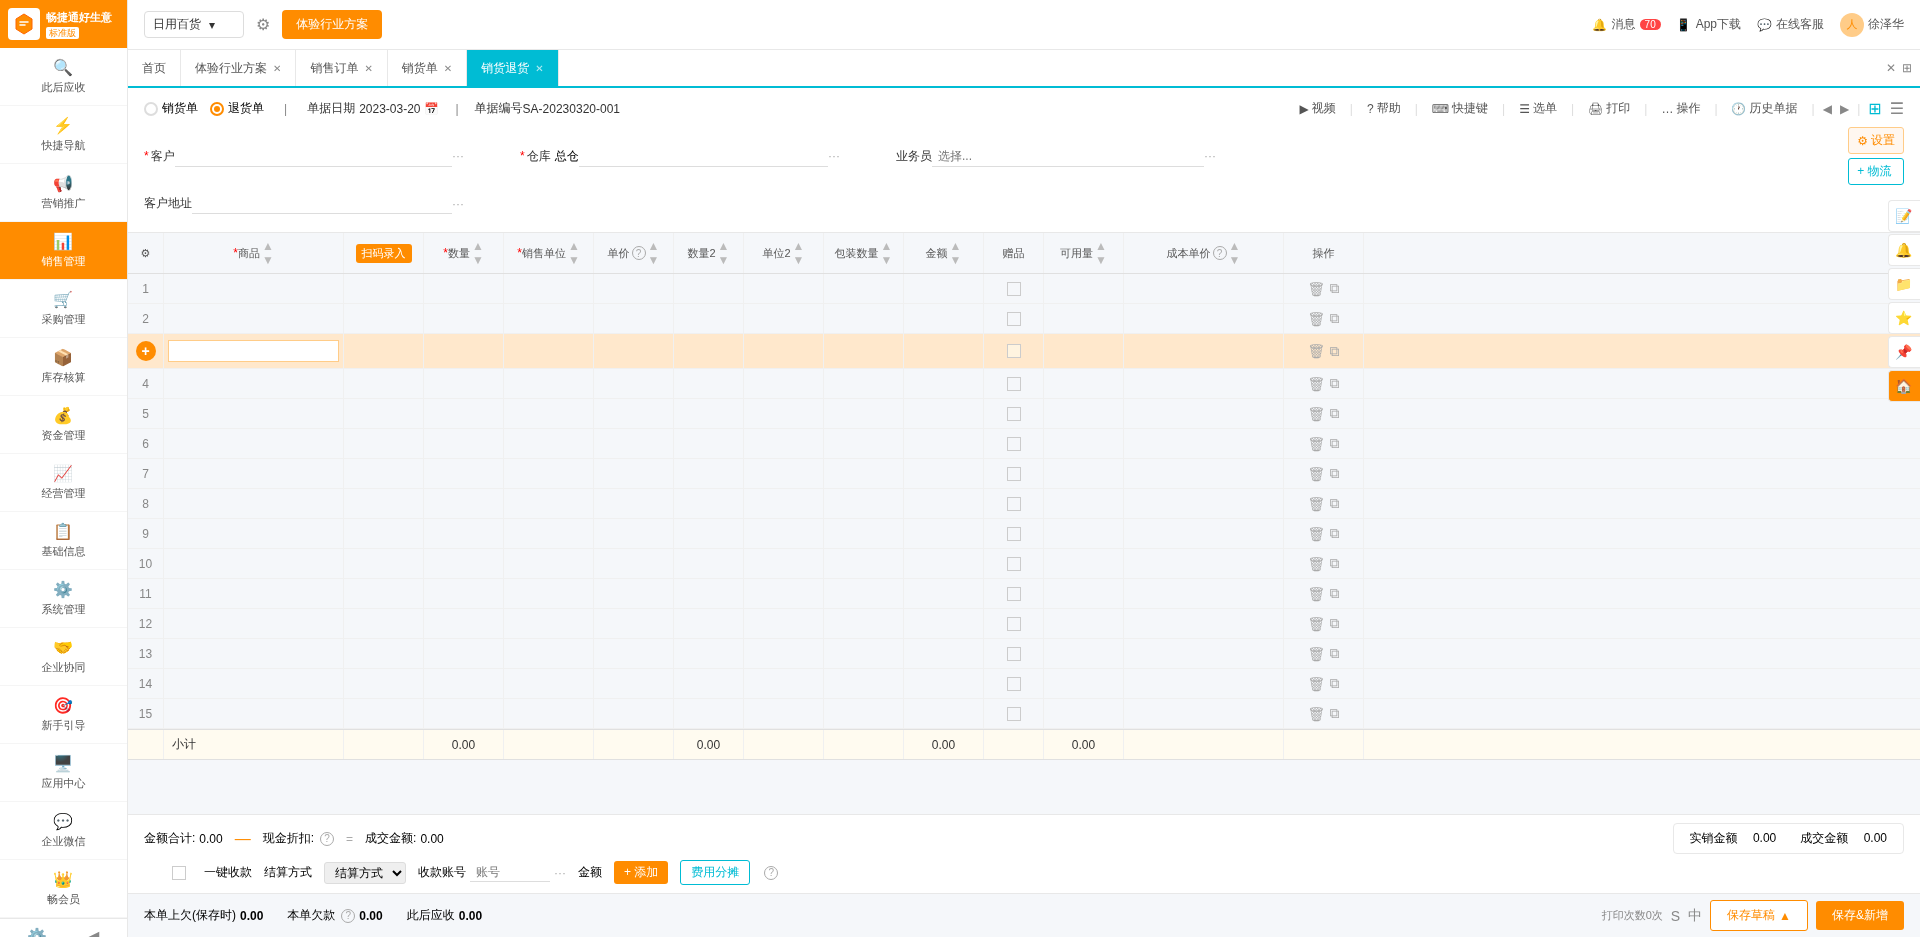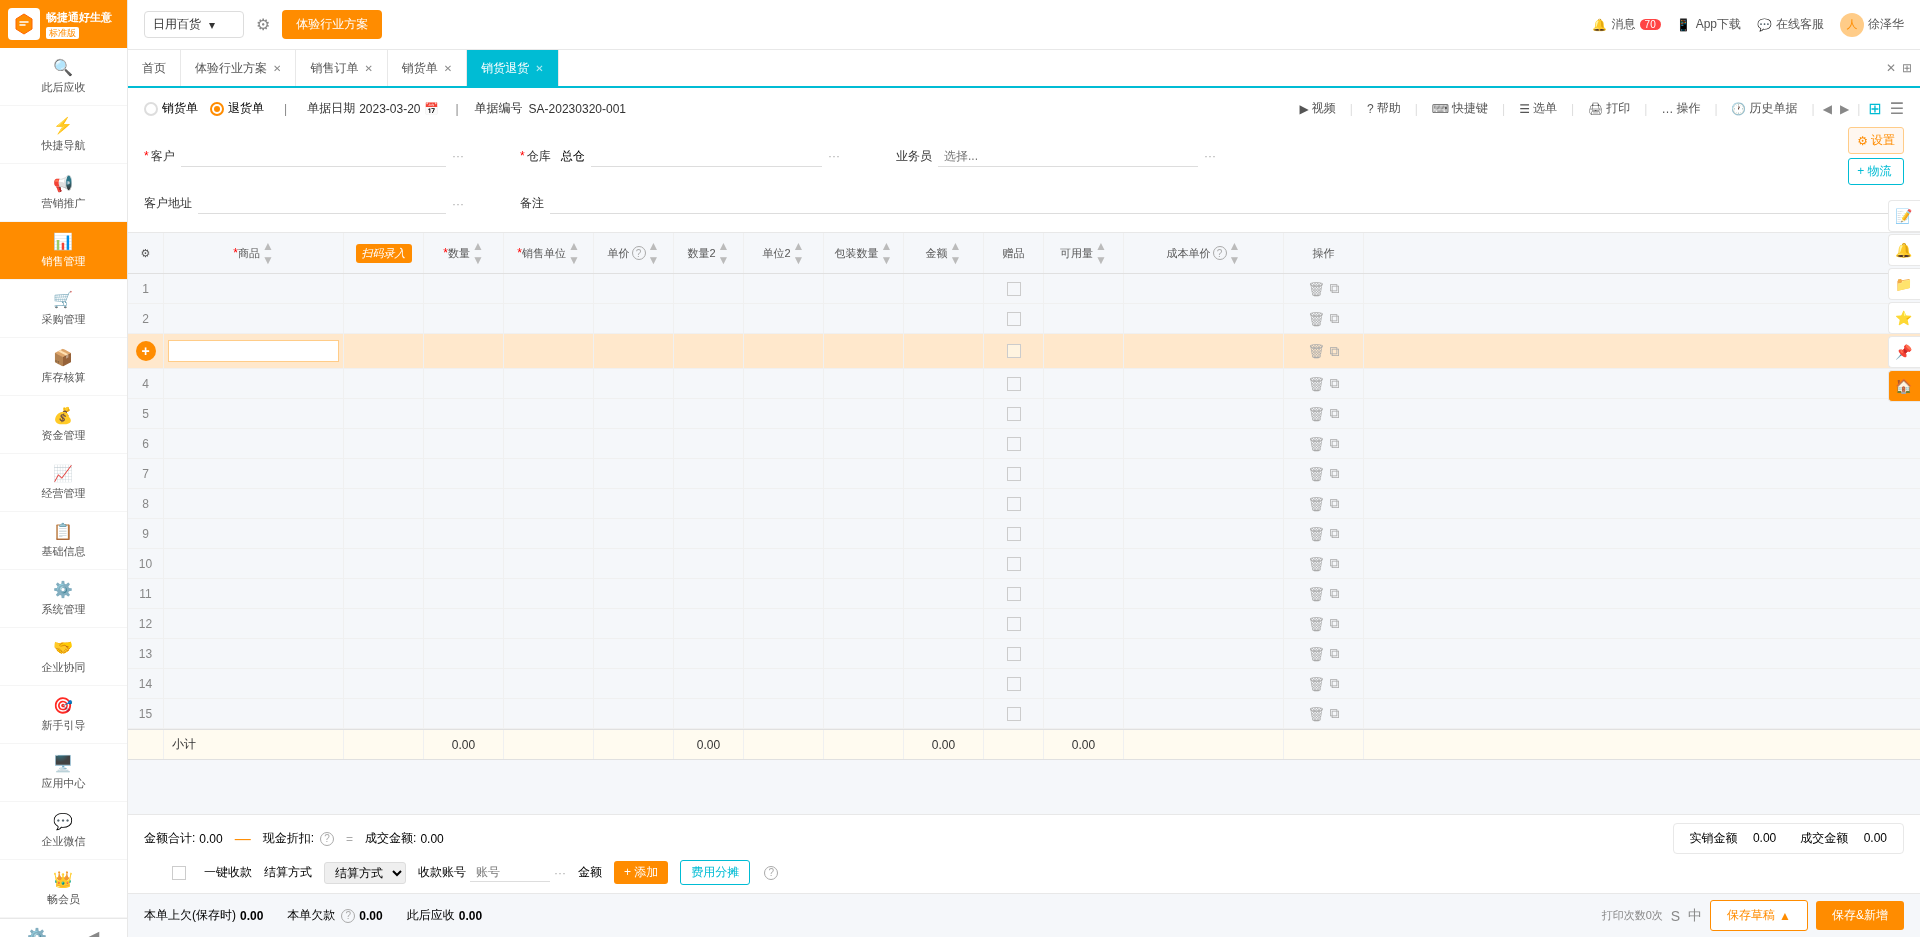--- a/index.html
+++ b/index.html
@@ -41,40 +41,40 @@
     
     .content { flex: 1; overflow: hidden; display: flex; flex-direction: column; background: #f5f7fa; }
 
     
     .form-area { background: #fff; padding: 10px 16px; border-bottom: 1px solid #e8e8e8; }
     .form-row { display: flex; align-items: center; gap: 8px; margin-bottom: 8px; flex-wrap: wrap; }
     .radio-item { display: flex; align-items: center; gap: 4px; cursor: pointer; }
     .radio-dot { width: 14px; height: 14px; border-radius: 50%; border: 2px solid #ddd; display: flex; align-items: center; justify-content: center; }
     .radio-dot.active { border-color: #ff8c00; }
     .radio-dot.active::after { content: ''; width: 6px; height: 6px; background: #ff8c00; border-radius: 50%; }
-    .form-field { display: flex; align-items: center; gap: 6px; }
+    .form-field { display: flex; align-items: center; }
     .form-label { color: #333; white-space: nowrap; }
     .form-label.required::before { content: '*'; color: red; margin-right: 2px; }
     .form-input { border: none; border-bottom: 1px solid #ddd; padding: 3px 6px; min-width: 120px; color: #333; outline: none; background: transparent; }
     .form-input-dots { color: #aaa; }
     .form-date { display: flex; align-items: center; gap: 4px; }
     .form-date-val { color: #333; }
     .form-code { color: #333; }
     .form-btn { display: flex; align-items: center; gap: 3px; padding: 4px 8px; border-radius: 3px; cursor: pointer; color: #555; border: 1px solid #ddd; background: #fff; font-size: 11px; }
     .form-btn-orange { background: #fff7f0; border-color: #ffcc88; color: #ff8c00; }
     .form-btn-plus { background: #fff; border-color: #00bcd4; color: #00bcd4; }
     .grid-header { display: flex; background: #f5f7fa; border-bottom: 1px solid #e0e0e0; position: sticky; top: 0; z-index: 10; }
     .grid-row { display: flex; border-bottom: 1px solid #f0f0f0; }
     .grid-row.highlighted-active { background: #ffe8cc; }
     .grid-cell { padding: 6px 4px; border-right: 1px solid #f0f0f0; display: flex; align-items: center; justify-content: center; color: #333; white-space: nowrap; }
     .grid-cell.left { justify-content: flex-start; }
     .grid-cell.header { background: #f5f7fa; font-weight: 500; color: #555; font-size: 11px; }
     .col-gear { width: 36px; flex-shrink: 0; }
     .col-product { width: 180px; flex-shrink: 0; }
-    .col-scan { width: 80px; flex-shrink: 0; font-style: italic; }
+    .col-scan { width: 80px; flex-shrink: 0; }
     .col-qty { width: 80px; flex-shrink: 0; }
     .col-unit { width: 90px; flex-shrink: 0; }
     .col-price { width: 80px; flex-shrink: 0; }
     .col-qty2 { width: 70px; flex-shrink: 0; }
     .col-unit2 { width: 80px; flex-shrink: 0; }
     .col-pack { width: 80px; flex-shrink: 0; }
     .col-amount { width: 80px; flex-shrink: 0; }
     .col-gift { width: 60px; flex-shrink: 0; }
     .col-avail { width: 80px; flex-shrink: 0; }
     .col-cost { width: 160px; flex-shrink: 0; }
@@ -332,24 +332,20 @@
         </div>
       </div>
 
       <div class="form-row">
         <div class="form-field" style="flex:1;max-width:320px;">
           <span class="form-label">客户地址</span>
           <input class="form-input" style="flex: 1 1 0%;" placeholder="">
           <span class="form-input-dots">···</span>
         </div>
         <div style="width:40px;"></div>
-        <div class="form-field" style="flex:1;">
-          <span class="form-label">备注</span>
-          <input class="form-input" style="flex: 1 1 0%;" placeholder="">
-        </div>
       </div>
     </div>
 
     <div class="grid-container">
 
       <div class="grid-header">
         <div class="grid-cell header col-gear">⚙</div>
         <div class="grid-cell header col-product">
           <span style="color:red;">*</span>商品
           <div class="sort-arrows">

